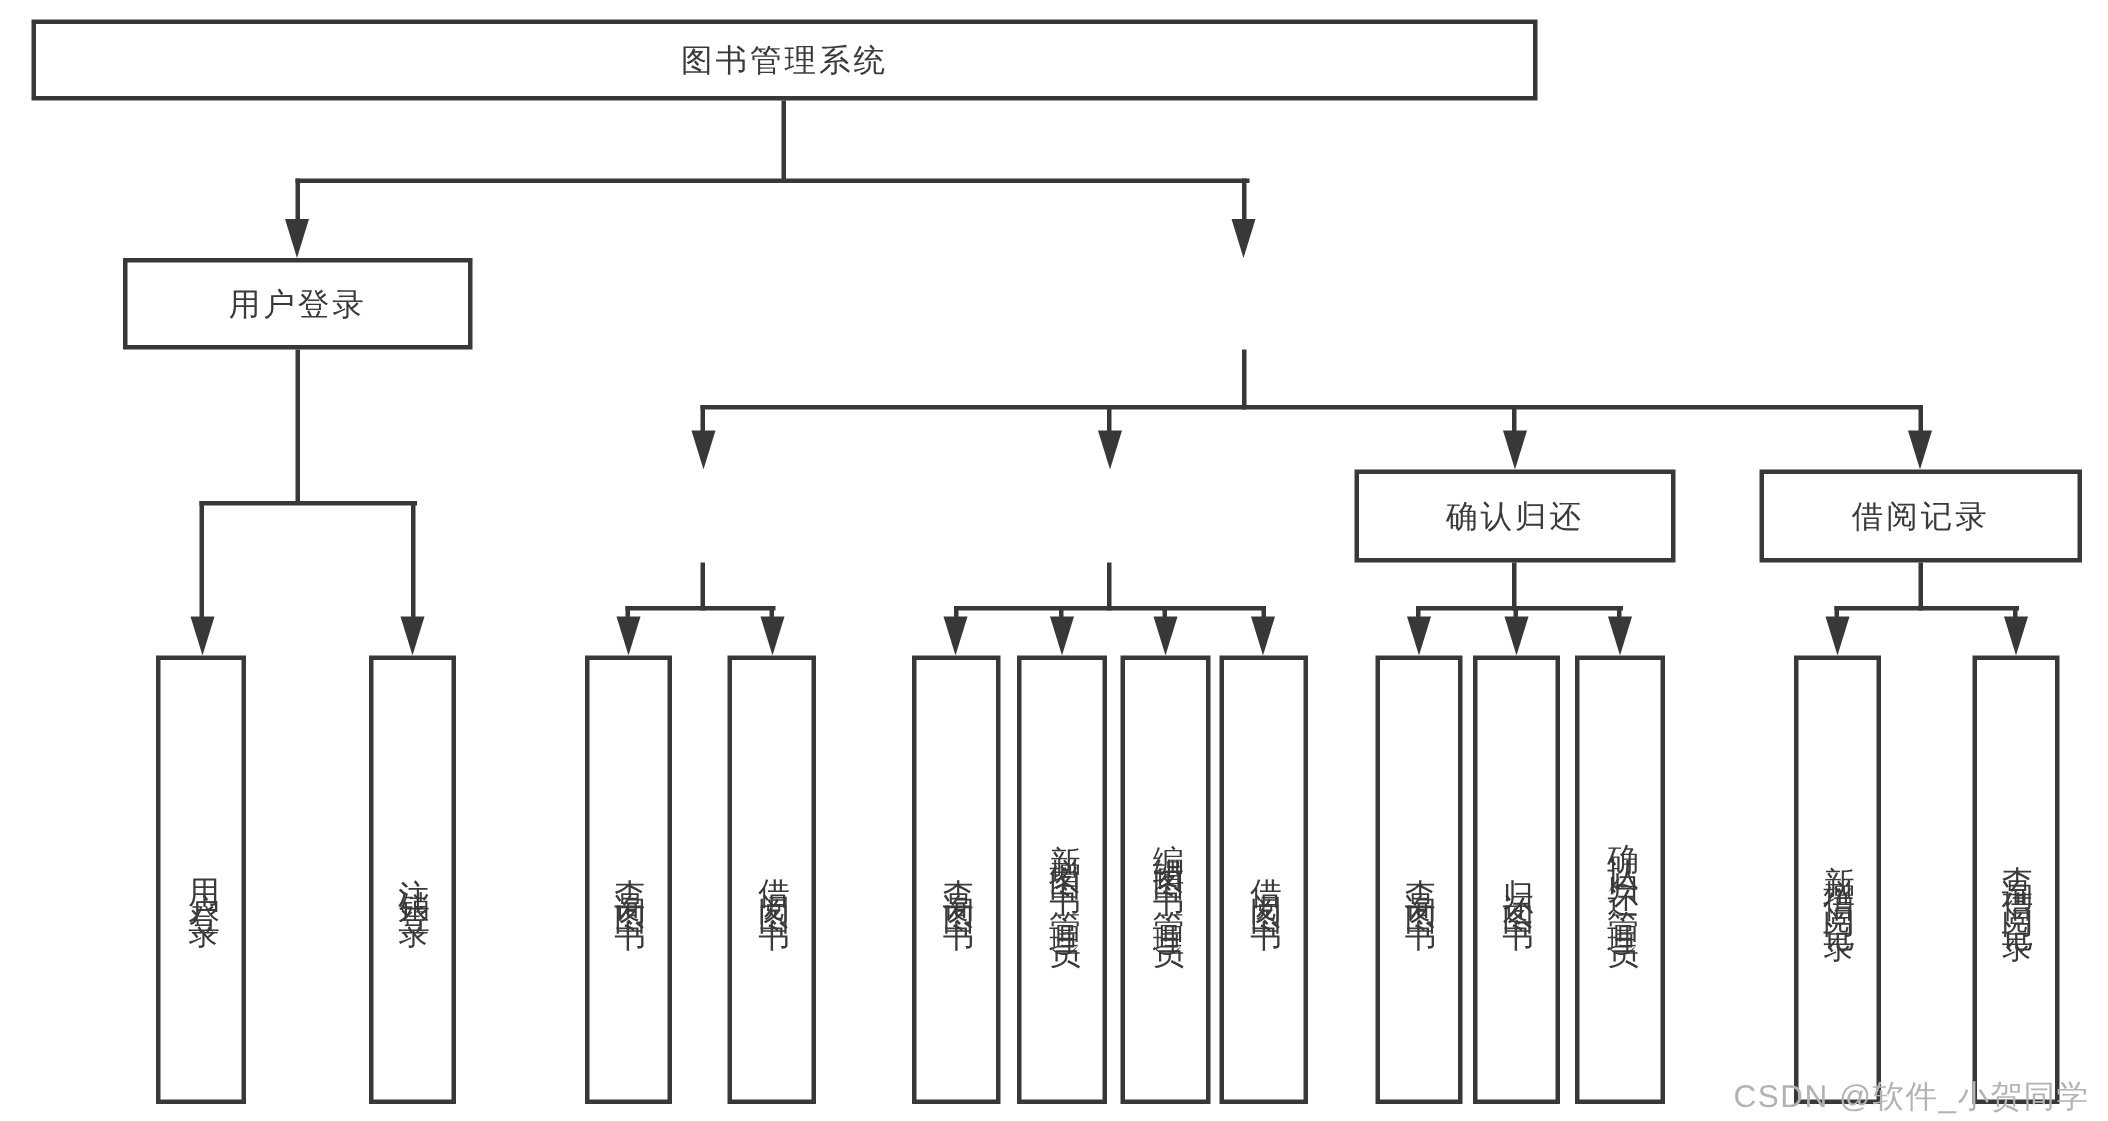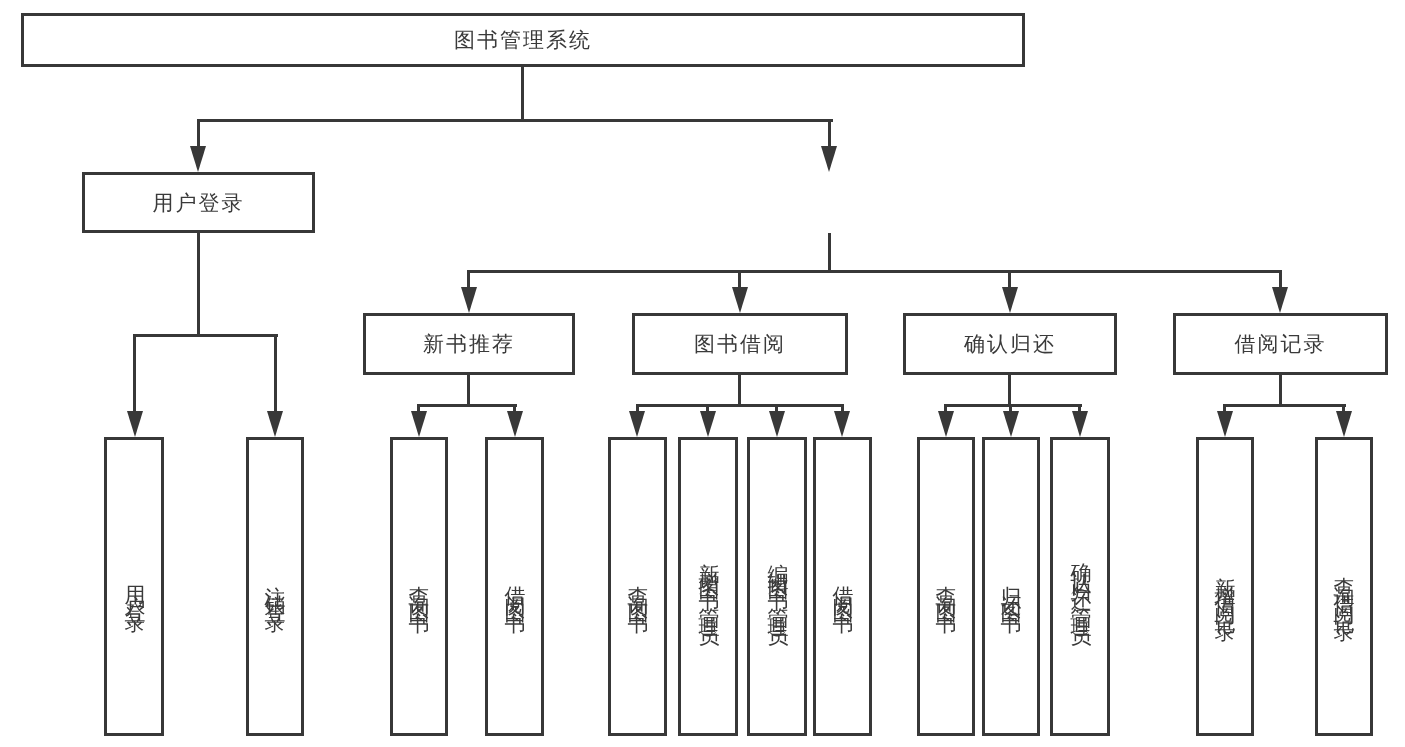--- a/index.html
+++ b/index.html
@@ -63,22 +63,20 @@
   <div class="line" style="left:467px;top:270px;width:815px;height:3px"></div>
   <div class="line" style="left:467px;top:270px;width:3px;height:20px"></div>
   <div class="arrow" style="left:461px;top:287px"></div>
   <div class="line" style="left:738px;top:270px;width:3px;height:20px"></div>
   <div class="arrow" style="left:732px;top:287px"></div>
   <div class="line" style="left:1008px;top:270px;width:3px;height:20px"></div>
   <div class="arrow" style="left:1002px;top:287px"></div>
   <div class="line" style="left:1279px;top:270px;width:3px;height:20px"></div>
   <div class="arrow" style="left:1272px;top:287px"></div>
 
-  <div class="box" style="left:363px;top:313px;width:212px;height:62px">新书推荐</div>
-  <div class="box" style="left:632px;top:313px;width:216px;height:62px">图书借阅</div>
   <div class="box" style="left:903px;top:313px;width:214px;height:62px">确认归还</div>
   <div class="box" style="left:1173px;top:313px;width:215px;height:62px">借阅记录</div>
 
   <div class="line" style="left:467px;top:375px;width:3px;height:32px"></div>
   <div class="line" style="left:417px;top:404px;width:100px;height:3px"></div>
   <div class="line" style="left:417px;top:404px;width:3px;height:12px"></div>
   <div class="arrow" style="left:411px;top:411px"></div>
   <div class="line" style="left:513px;top:404px;width:3px;height:12px"></div>
   <div class="arrow" style="left:507px;top:411px"></div>
 
@@ -120,14 +118,15 @@
   <div class="leaf" style="left:747px;top:437px;width:60px;height:299px">编辑图书（管理员）</div>
   <div class="leaf" style="left:813px;top:437px;width:59px;height:299px">借阅图书</div>
 
   <div class="leaf" style="left:917px;top:437px;width:58px;height:299px">查询图书</div>
   <div class="leaf" style="left:982px;top:437px;width:58px;height:299px">归还图书</div>
   <div class="leaf" style="left:1050px;top:437px;width:60px;height:299px">确认归还（管理员）</div>
 
   <div class="leaf" style="left:1196px;top:437px;width:58px;height:299px">新增借阅记录</div>
   <div class="leaf" style="left:1315px;top:437px;width:58px;height:299px">查询借阅记录</div>
 
+  <div class="watermark">CSDN @软件_小贺同学</div>
 
 </div>
 
 </body></html>

